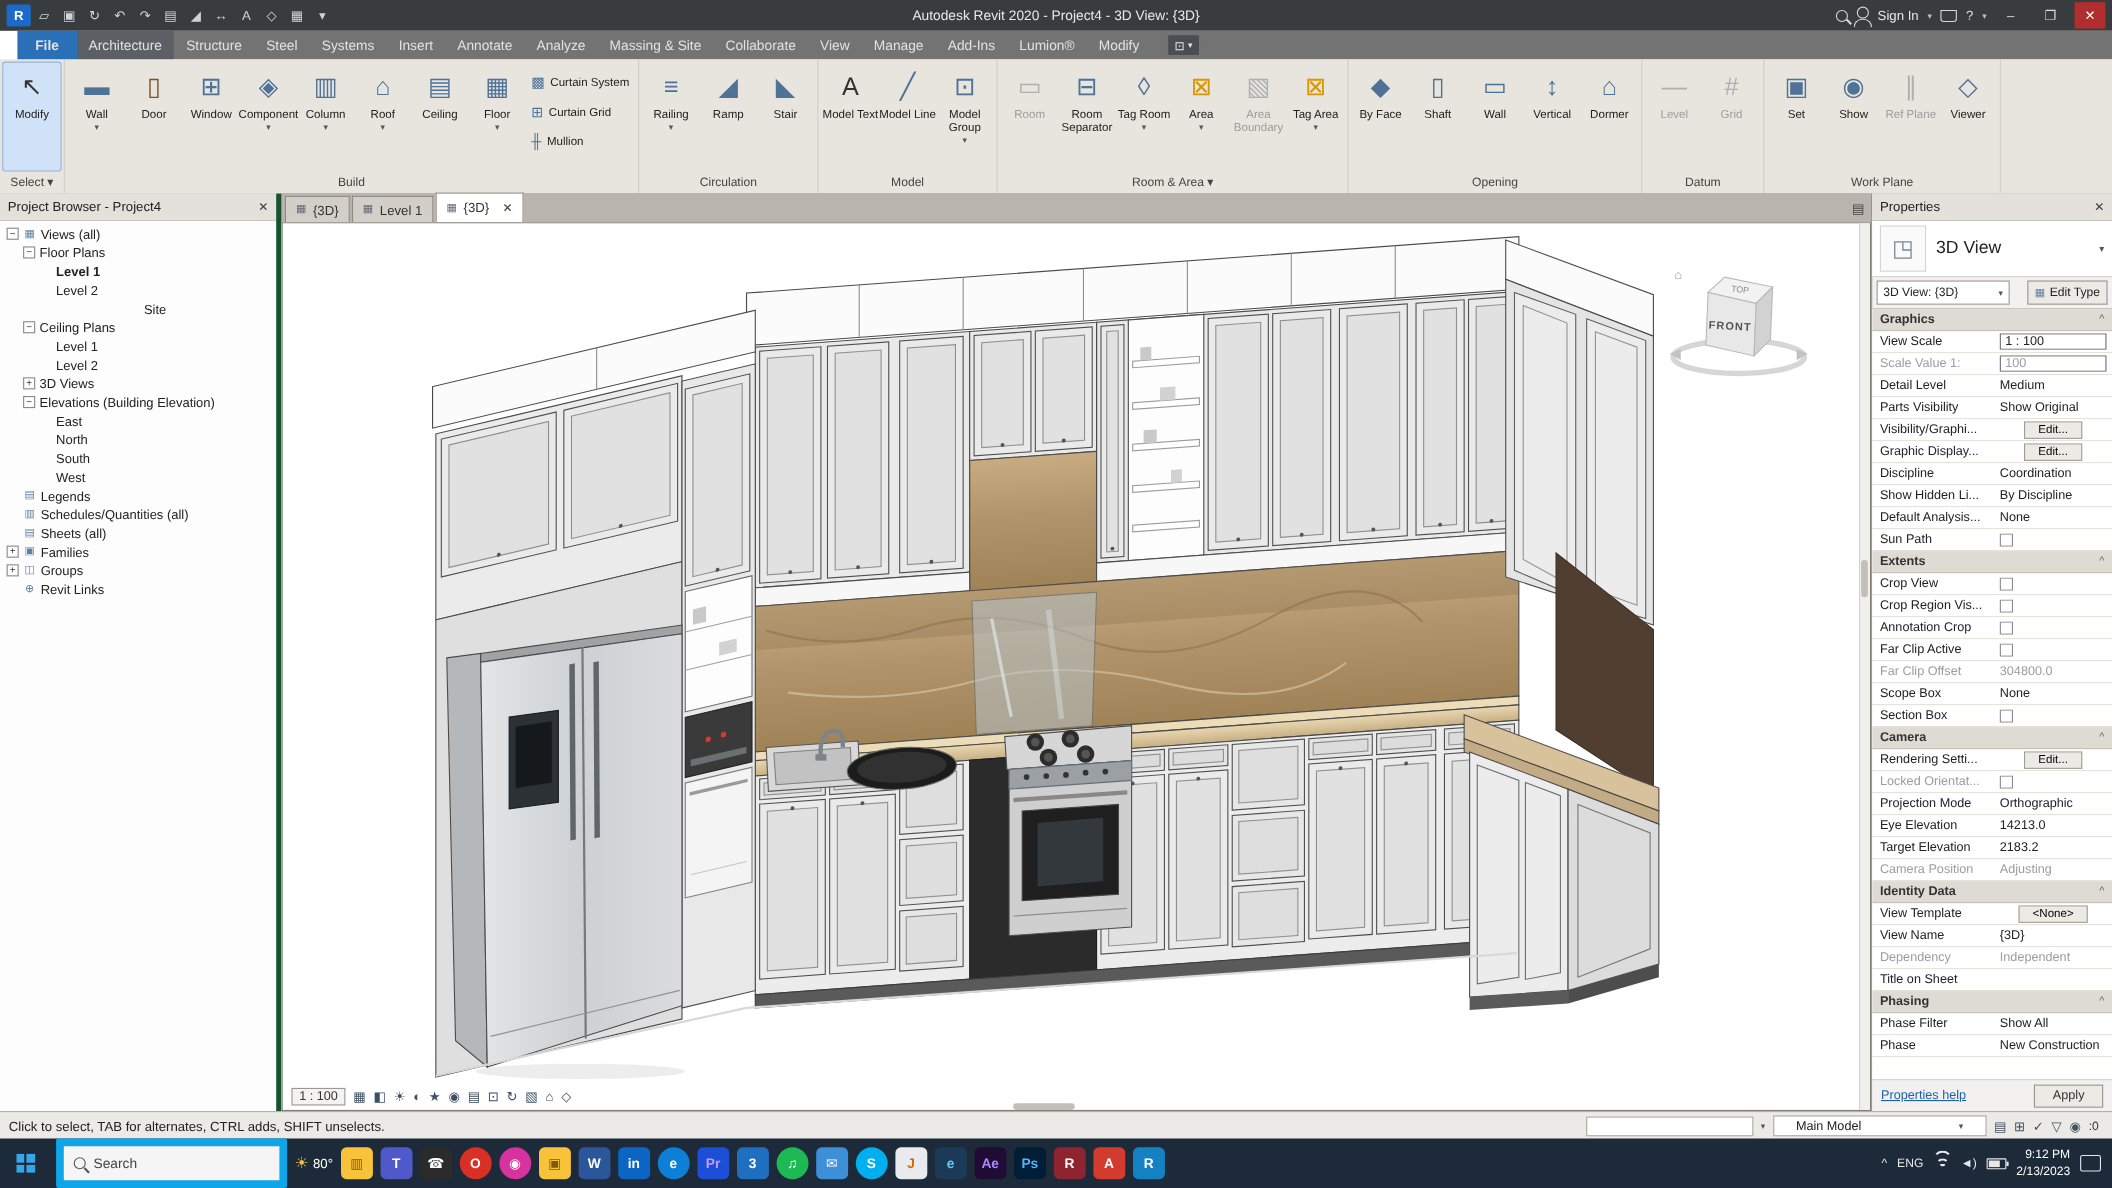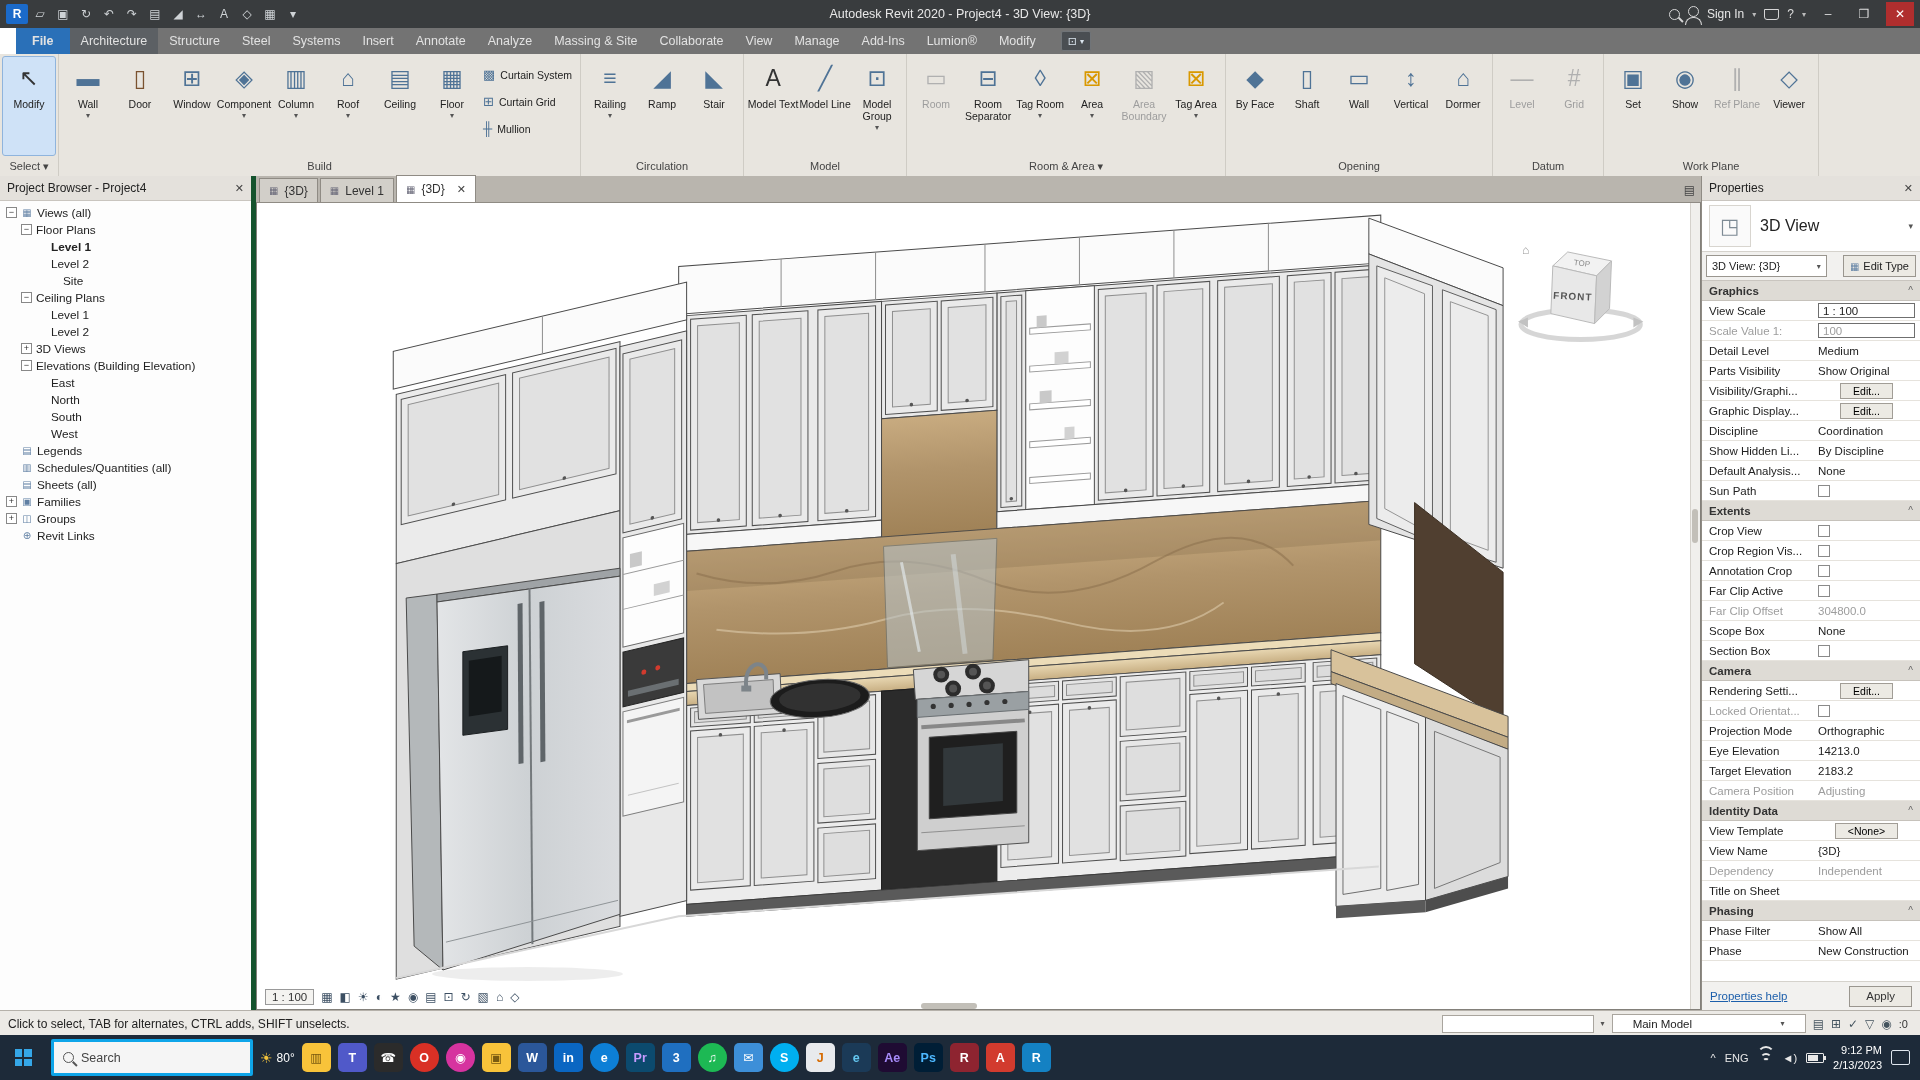--- a/index.html
+++ b/index.html
@@ -107,21 +107,21 @@
   .sb-box{width:150px;height:16px;background:#fff;border:1px solid #a9a59e;}
   .sb-combo{width:152px;height:17px;background:#fff;border:1px solid #a9a59e;display:flex;align-items:center;justify-content:space-between;font-size:11.5px;padding:0 20px;color:#222;}
   .sb-ic{font-size:12px;color:#44545f;}
   .sb-count{font-size:11px;color:#333;}
 
   
   #taskbar{position:absolute;top:1035px;left:0;right:0;height:45px;background:#1d2a39;display:flex;align-items:center;padding:0 2px;gap:7px;color:#fff;}
   #startbtn{width:42px;height:45px;display:flex;align-items:center;justify-content:center;}
   .winlogo{width:17px;height:17px;display:grid;grid-template-columns:1fr 1fr;grid-template-rows:1fr 1fr;gap:2px;}
   .winlogo i{background:#35a7e8;}
-  #searchpill{width:178px;height:31px;background:#f5f5f5;border:3px solid #0ea5e9;border-radius:2px;display:flex;align-items:center;gap:7px;padding:0 9px;color:#444;font-size:12.5px;}
+  #searchpill{width:178px;height:31px;background:#f5f5f5;border:7px solid #0ea5e9;border-radius:2px;display:flex;align-items:center;gap:7px;padding:0 9px;color:#444;font-size:12.5px;}
   #searchpill .mag{border-color:#555;}
   #searchpill .mag:after{background:#555;}
   #weather{display:flex;align-items:center;gap:4px;font-size:12px;color:#fff;}
   #weather .sun{color:#f3c33c;font-size:14px;}
   .app{width:29px;height:29px;border-radius:5px;display:flex;align-items:center;justify-content:center;font-weight:bold;font-size:12.5px;}
   .app.round{border-radius:50%;}
   #tray{margin-left:auto;display:flex;align-items:center;gap:9px;padding-right:8px;font-size:11px;}
   .tray-ic{color:#e8e8e8;font-size:11px;}
   .wifi{position:relative;width:16px;height:12px;display:inline-block;}
   .wifi i{position:absolute;left:50%;bottom:0;transform:translateX(-50%);border:2px solid transparent;border-top:2px solid #e8e8e8;border-radius:50%;}
@@ -405,21 +405,21 @@
             <span class="lbl">Floor Plans</span>
           </div>
           <div class="trow sel" style="padding-left: 36px;">
             <span class="expsp"></span>
             <span class="lbl">Level 1</span>
           </div>
           <div class="trow" style="padding-left: 36px;">
             <span class="expsp"></span>
             <span class="lbl">Level 2</span>
           </div>
-          <div class="trow" style="padding-left: 48px;">
+          <div class="trow" style="padding-left: 16px; justify-content: center;">
             <span class="expsp"></span>
             <span class="lbl">Site</span>
           </div>
           <div class="trow" style="padding-left: 21px;">
             <span class="exp">−</span>
             <span class="lbl">Ceiling Plans</span>
           </div>
           <div class="trow" style="padding-left: 36px;">
             <span class="expsp"></span>
             <span class="lbl">Level 1</span>
@@ -1064,21 +1064,21 @@
     <div id="appicons" style="display:flex;align-items:center;gap:7px;">
         <div class="app" style="background: rgb(248, 195, 58); color: rgb(122, 91, 16);">▥</div>
         <div class="app" style="background: rgb(80, 89, 201); color: rgb(255, 255, 255);">T</div>
         <div class="app" style="background: rgb(43, 43, 43); color: rgb(255, 255, 255);">☎</div>
         <div class="app round" style="background: rgb(217, 48, 37); color: rgb(255, 255, 255);">O</div>
         <div class="app round" style="background: rgb(214, 51, 159); color: rgb(255, 255, 255);">◉</div>
         <div class="app" style="background: rgb(248, 195, 58); color: rgb(122, 91, 16);">▣</div>
         <div class="app" style="background: rgb(43, 87, 154); color: rgb(255, 255, 255);">W</div>
         <div class="app" style="background: rgb(10, 102, 194); color: rgb(255, 255, 255);">in</div>
         <div class="app round" style="background: rgb(13, 127, 214); color: rgb(255, 255, 255);">e</div>
-        <div class="app" style="background: #0c4a6e; color: rgb(199, 155, 255);">Pr</div>
+        <div class="app" style="background: #1d4ed8; color: rgb(199, 155, 255);">Pr</div>
         <div class="app" style="background: rgb(31, 111, 192); color: rgb(255, 255, 255);">3</div>
         <div class="app round" style="background: rgb(29, 185, 84); color: rgb(255, 255, 255);">♫</div>
         <div class="app" style="background: rgb(61, 143, 216); color: rgb(255, 255, 255);">✉</div>
         <div class="app round" style="background: rgb(0, 175, 240); color: rgb(255, 255, 255);">S</div>
         <div class="app" style="background: rgb(232, 234, 237); color: rgb(214, 106, 0);">J</div>
         <div class="app" style="background: rgb(27, 58, 87); color: rgb(100, 199, 240);">e</div>
         <div class="app" style="background: rgb(31, 11, 51); color: rgb(167, 139, 250);">Ae</div>
         <div class="app" style="background: rgb(0, 30, 54); color: rgb(77, 184, 255);">Ps</div>
         <div class="app" style="background: rgb(142, 36, 48); color: rgb(255, 255, 255);">R</div>
         <div class="app" style="background: rgb(210, 59, 46); color: rgb(255, 255, 255);">A</div>

